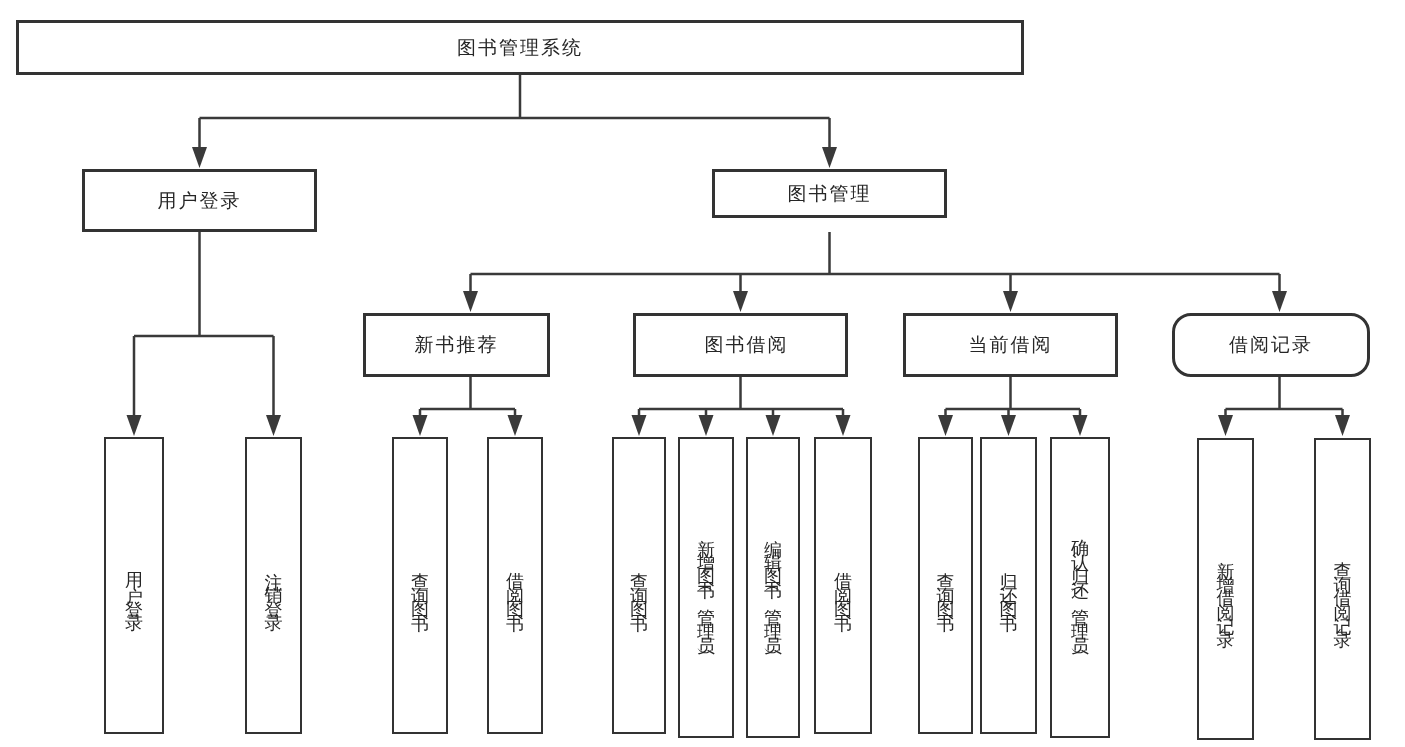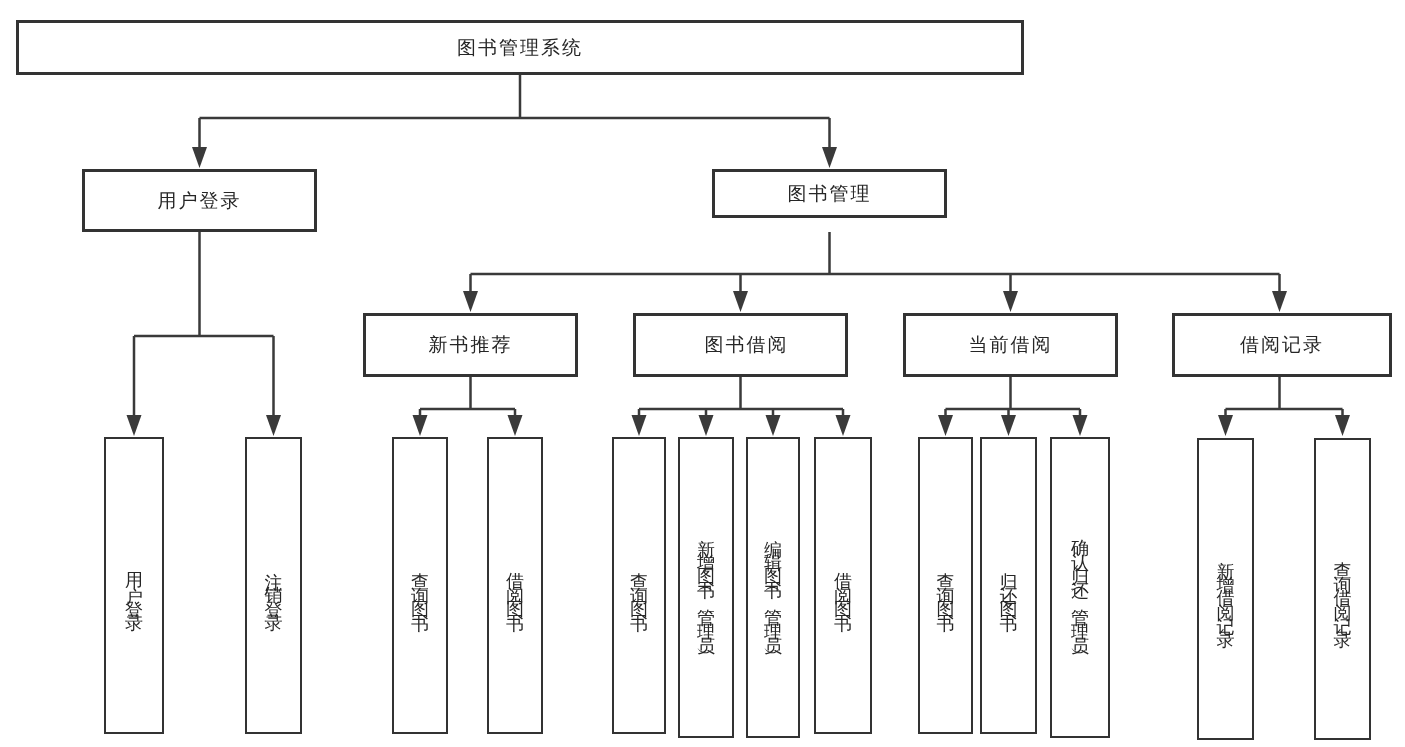--- a/index.html
+++ b/index.html
@@ -106,30 +106,30 @@
     <span class="label">图书管理系统</span>
   </div>
 
   <div class="node hnode" style="left:82px; top:169px; width:235px; height:63px;">
     <span class="label">用户登录</span>
   </div>
   <div class="node hnode" style="left:712px; top:169px; width:235px; height:49px;">
     <span class="label">图书管理</span>
   </div>
 
-  <div class="node hnode" style="left:363px; top:313px; width:215px; height:64px;">
+  <div class="node hnode" style="left:363px; top:313px; width:187px; height:64px;">
     <span class="label">新书推荐</span>
   </div>
   <div class="node hnode" style="left:633px; top:313px; width:215px; height:64px;padding-left:12px;">
     <span class="label">图书借阅</span>
   </div>
   <div class="node hnode" style="left:903px; top:313px; width:215px; height:64px;">
     <span class="label">当前借阅</span>
   </div>
-  <div class="node hnode" style="left:1172px; top:313px; width:220px; height:64px;">
+  <div class="node hnode" style="left:1172px; top:313px; width:198px; height:64px;border-radius:19px;">
     <span class="label">借阅记录</span>
   </div>
 
   <div class="node vnode" style="left:104px; top:437px; width:60px; height:297px;">
     <span class="label">用户登录</span>
   </div>
   <div class="node vnode" style="left:245px; top:437px; width:57px; height:297px;">
     <span class="label">注销登录</span>
   </div>
 

